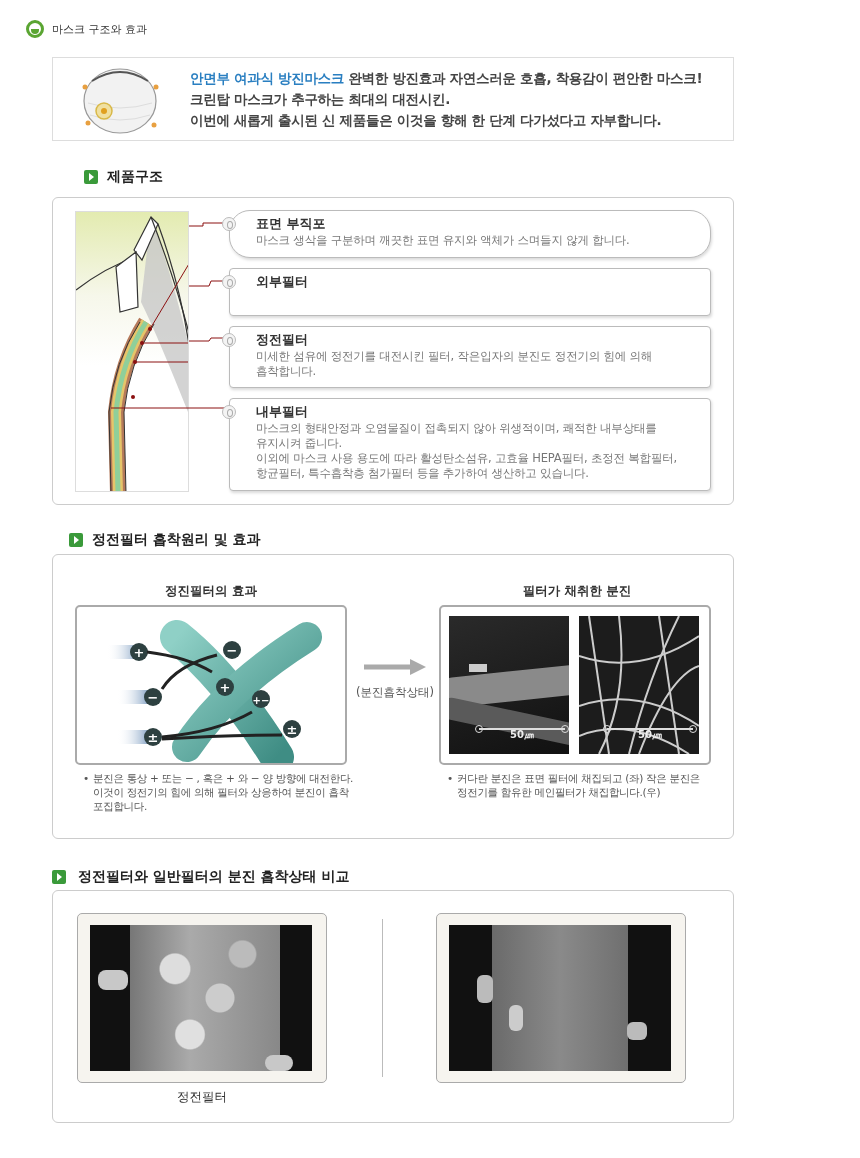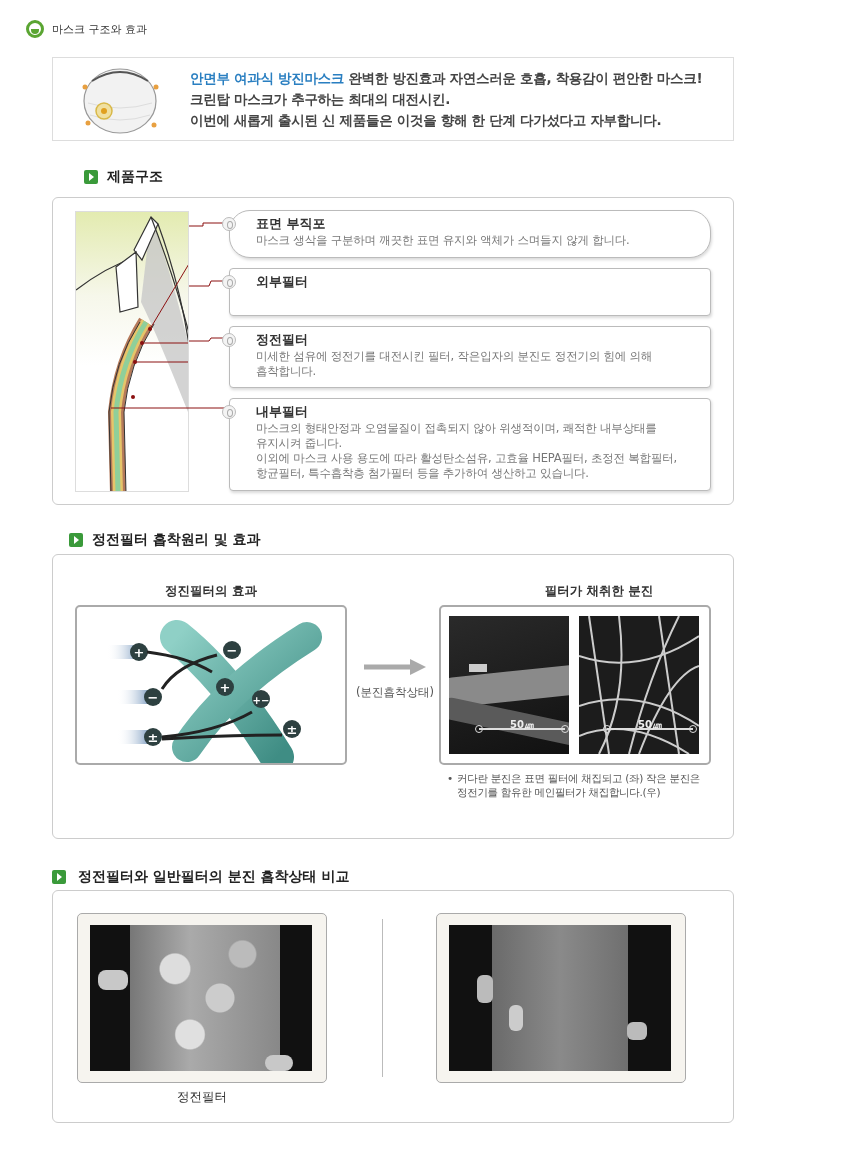--- a/index.html
+++ b/index.html
@@ -41,21 +41,21 @@
   .img-frame { position: absolute; border: 2px solid #aaa; border-radius: 5px; background: #fff; overflow: hidden; }
   .note { position: absolute; font-size: 10.5px; color: #555; line-height: 14px; letter-spacing: -0.3px; }
   .note .bullet { display: inline-block; width: 10px; }
   .arrow-wrap { position: absolute; left: 302px; top: 102px; width: 80px; text-align: center; }
   .arrow-label { font-size: 11.5px; color: #555; margin-top: 4px; }
 
   .sem { position: absolute; background: #1a1a1a; overflow: hidden; }
   .scale-bar { position: absolute; bottom: 24px; height: 2px; background: #ddd; }
   .scale-bar::before, .scale-bar::after { content: ""; position: absolute; top: -3px; width: 6px; height: 6px; border: 1px solid #ddd; border-radius: 50%; }
   .scale-bar::before { left: -4px; } .scale-bar::after { right: -4px; }
-  .scale-text { position: absolute; bottom: 22px; font-size: 10px; font-weight: bold; color: #eee; text-align: center; }
+  .scale-text { position: absolute; bottom: 12px; font-size: 10px; font-weight: bold; color: #eee; text-align: center; }
 
   
   .comp-panel { left: 52px; top: 890px; width: 682px; height: 233px; }
   .comp-frame { position: absolute; top: 22px; width: 250px; height: 170px; border: 1px solid #aaa; border-radius: 5px; background: #f6f4ef; }
   .comp-img { position: absolute; left: 12px; top: 11px; width: 222px; height: 146px; background: #111; overflow: hidden; }
   .comp-label { position: absolute; top: 198px; width: 250px; text-align: center; font-size: 12.5px; color: #333; }
   .divider { position: absolute; left: 329px; top: 28px; width: 1px; height: 158px; background: #bbb; }
 </style>
 </head>
 <body>
@@ -188,30 +188,35 @@
           <text x="184" y="97" font-size="10">+−</text>
         <circle cx="215" cy="122" r="9" fill="#2d4040"></circle>
           <text x="215" y="127">±</text>
       </g>
       <path d="M70 45 Q110 50 135 65" stroke="#222" stroke-width="3" fill="none"></path>
       <path d="M85 82 Q100 58 140 48" stroke="#222" stroke-width="3" fill="none"></path>
       <path d="M85 130 Q140 125 175 105" stroke="#222" stroke-width="3" fill="none"></path>
       <path d="M85 132 Q150 128 205 128" stroke="#222" stroke-width="3" fill="none"></path>
     </svg>
   </div>
+  <div class="note" style="left:30px; top:216px; width:280px;">
+    <div><span class="bullet">•</span><span>분진은 통상 + 또는 − , 혹은 + 와 − 양 방향에 대전한다.</span></div>
+    <div style="padding-left:10px;">이것이 정전기의 힘에 의해 필터와 상응하여 분진이 흡착</div>
+    <div style="padding-left:10px;">포집합니다.</div>
+  </div>
 
   <div class="arrow-wrap">
     <svg width="70" height="20">
         <path d="M4 10 L52 10" stroke="#aaa" stroke-width="5"></path>
         <path d="M50 2 L66 10 L50 18 Z" fill="#aaa"></path>
       </svg>
     <div class="arrow-label">(분진흡착상태)</div>
   </div>
 
-  <div class="sub-title" style="left:410px; top:28px; width:272px;">필터가 채취한 분진</div>
+  <div class="sub-title" style="left:388px; top:28px; width:272px;">필터가 채취한 분진</div>
   <div class="img-frame" style="left:386px; top:50px; width:272px; height:160px;">
     <div class="sem" style="left:8px; top:9px; width:120px; height:138px; background:linear-gradient(160deg,#2a2a2a,#111);">
       <div style="position:absolute;left:-10px;top:55px;width:150px;height:30px;background:#8a8a8a;transform:rotate(-6deg);border-radius:14px;"></div>
       <div style="position:absolute;left:-10px;top:95px;width:150px;height:22px;background:#5a5a5a;transform:rotate(12deg);border-radius:11px;"></div>
       <div style="position:absolute;left:20px;top:48px;width:18px;height:8px;background:#ccc;"></div>
       <div class="scale-bar" style="left:30px; width:86px;"></div>
       <div class="scale-text" style="left:30px; width:86px;">50㎛</div>
     </div>
     <div class="sem" style="left:138px; top:9px; width:120px; height:138px; background:#1c1c1c;">
       <svg width="120" height="138" style="position:absolute;left:0;top:0;">

